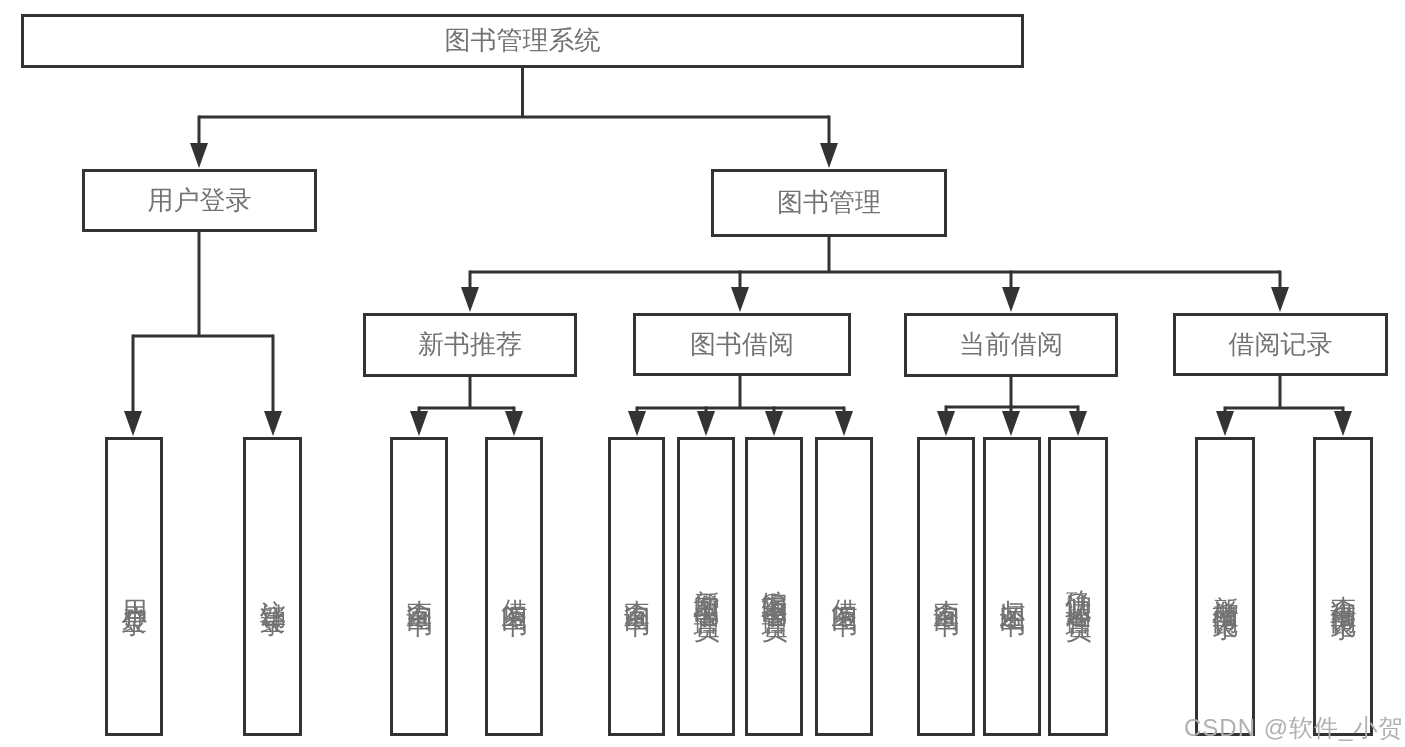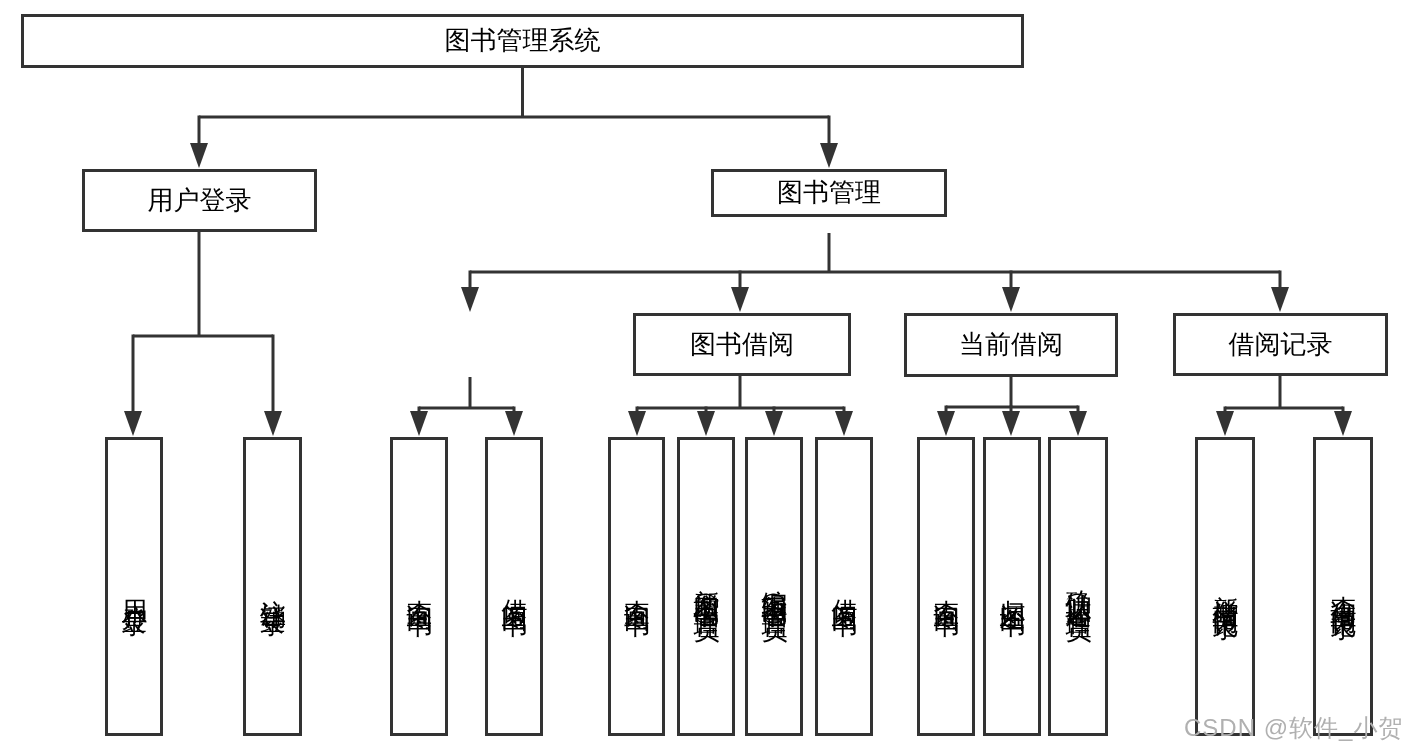--- a/index.html
+++ b/index.html
@@ -17,21 +17,21 @@
   .connector-layer line { stroke:#333333; stroke-width:3; }
   .connector-layer polygon { fill:#333333; }
   .node {
     position:absolute;
     box-sizing:border-box;
     border:3px solid #333333;
     background:#ffffff;
     display:flex;
     align-items:center;
     justify-content:center;
-    color:#000000;
+    color:#737373;
     font-size:26px;
     line-height:1.15;
     white-space:nowrap;
     z-index:2;
   }
   .leaf .label {
     writing-mode:vertical-rl;
     text-orientation:mixed;
     letter-spacing:4px;
     white-space:nowrap;
@@ -106,24 +106,27 @@
       <polygon points="1343,436 1334,411 1352,411"></polygon>
     </svg>
 
   <div class="node" style="left:21px;top:14px;width:1003px;height:54px">
     <span class="label">图书管理系统</span>
   </div>
 
   <div class="node" style="left:82px;top:169px;width:235px;height:63px">
     <span class="label">用户登录</span>
   </div>
-  <div class="node" style="left:711px;top:169px;width:236px;height:48px">
+  <div class="node" style="left:711px;top:169px;width:236px;height:68px">
     <span class="label">图书管理</span>
   </div>
 
+  <div class="node" style="left:363px;top:313px;width:214px;height:64px">
+    <span class="label">新书推荐</span>
+  </div>
   <div class="node" style="left:633px;top:313px;width:218px;height:63px">
     <span class="label">图书借阅</span>
   </div>
   <div class="node" style="left:1173px;top:313px;width:215px;height:63px">
     <span class="label">借阅记录</span>
   </div>
   <div class="node" style="left:904px;top:313px;width:214px;height:64px">
     <span class="label">当前借阅</span>
   </div>
 

